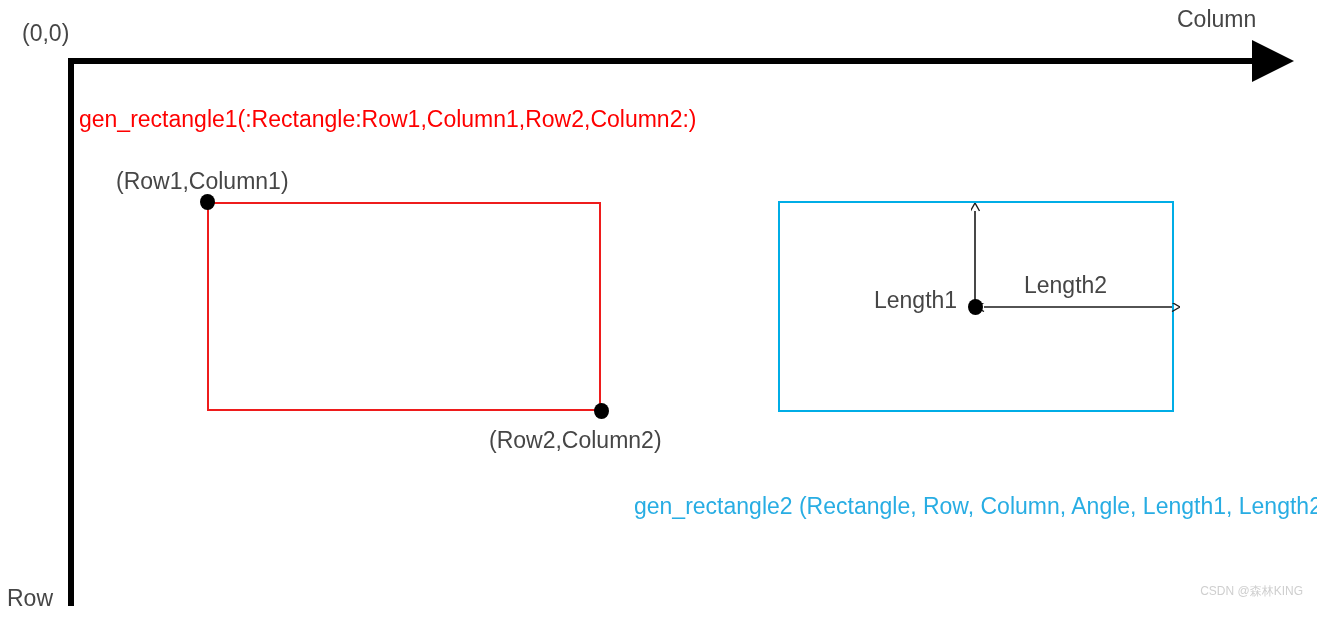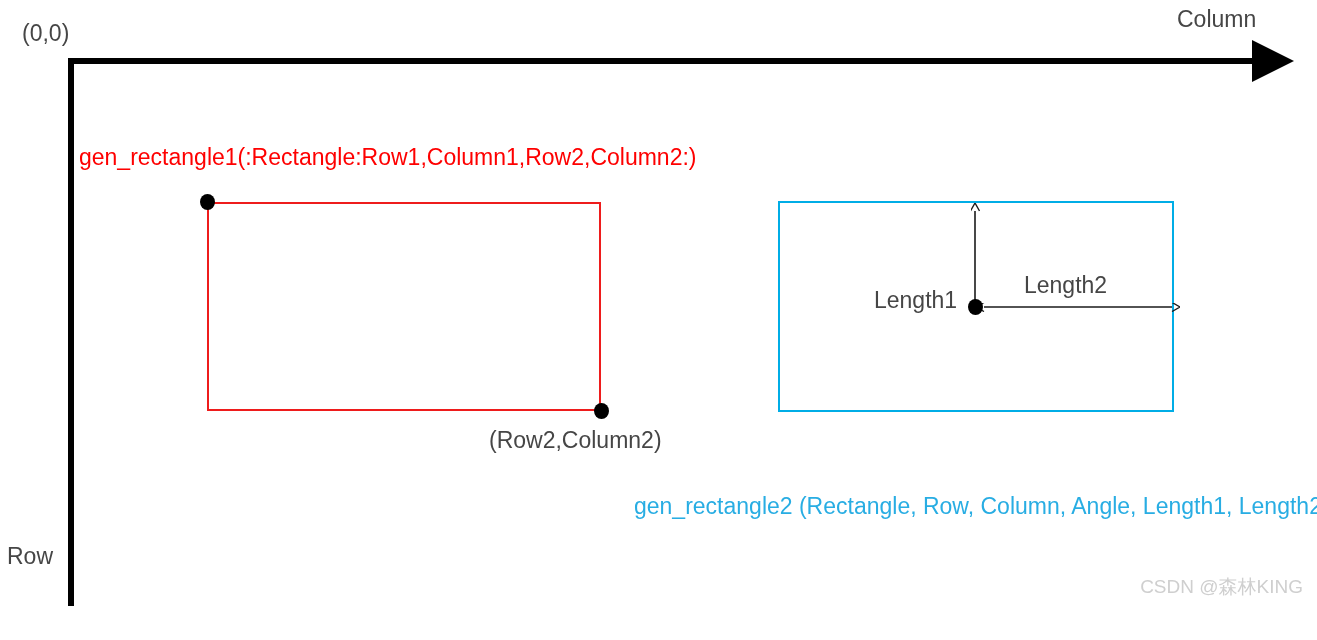--- a/index.html
+++ b/index.html
@@ -28,41 +28,40 @@
   
   .lbl {
     position: absolute;
     color: #464646;
     font-size: 23px;
     line-height: 1.15;
     white-space: nowrap;
   }
   .lbl-origin  { left: 22px;  top: 20px; }
   .lbl-column  { left: 1177px; top: 6px; }
-  .lbl-row     { left: 7px;   top: 543px; }
+  .lbl-row     { left: 7px;   top: 585px; }
 
   .lbl-r1c1 { left: 116px; top: 168px; }
   .lbl-r2c2 { left: 489px; top: 427px; text-align: right; }
 
   .lbl-len1 { left: 874px;  top: 239px; margin-top: 48px; }
   .lbl-len2 { left: 1024px; top: 272px; }
   .lbl-rowcol { left: 917px; top: 330px; }
 
   
   .caption {
     position: absolute;
     white-space: nowrap;
     font-size: 23px;
     line-height: 1.15;
   }
   .caption-red {
     left: 79px;
     top: 106px;
     color: #fe0000;
-    margin-top: 38px;
   }
   .caption-blue {
     left: 634px;
     top: 493px;
     color: #28ade3;
   }
 
   
   .rect-red {
     position: absolute;
@@ -101,21 +100,21 @@
     left: 0; top: 0;
     width: 1317px; height: 640px;
   }
 
   
   .watermark {
     position: absolute;
     right: 14px;
     bottom: 6px;
     color: #cfcfcf;
-    font-size: 19px;
+    font-size: 12px;
     white-space: nowrap;
   }
 </style>
 </head>
 <body>
 
 <div id="canvas">
 
   <svg id="axis-svg" viewBox="0 0 1317 640" xmlns="http://www.w3.org/2000/svg">
     <defs>
@@ -139,20 +138,21 @@
   <div class="lbl lbl-column">Column</div>
   <div class="lbl lbl-row">Row</div>
 
   <div class="caption caption-red">gen_rectangle1(:Rectangle:Row1,Column1,Row2,Column2:)</div>
 
   <div class="rect-red"></div>
 
   <div class="dot dot-r1c1"></div>
   <div class="dot dot-r2c2"></div>
 
+  <div class="lbl lbl-r1c1">(Row1,Column1)</div>
   <div class="lbl lbl-r2c2">(Row2,Column2)</div>
 
   <div class="rect-blue"></div>
 
   <svg id="dim-svg" viewBox="0 0 1317 640" xmlns="http://www.w3.org/2000/svg">
 
     <line x1="975" y1="211" x2="975" y2="305" stroke="#1a1a1a" stroke-width="1.6" marker-start="url(#thinArrowStart)" marker-end="url(#thinArrowEnd)"></line>
 
     <line x1="984" y1="307" x2="1172" y2="307" stroke="#1a1a1a" stroke-width="1.6" marker-start="url(#thinArrowStart)" marker-end="url(#thinArrowEnd)"></line>
   </svg>

